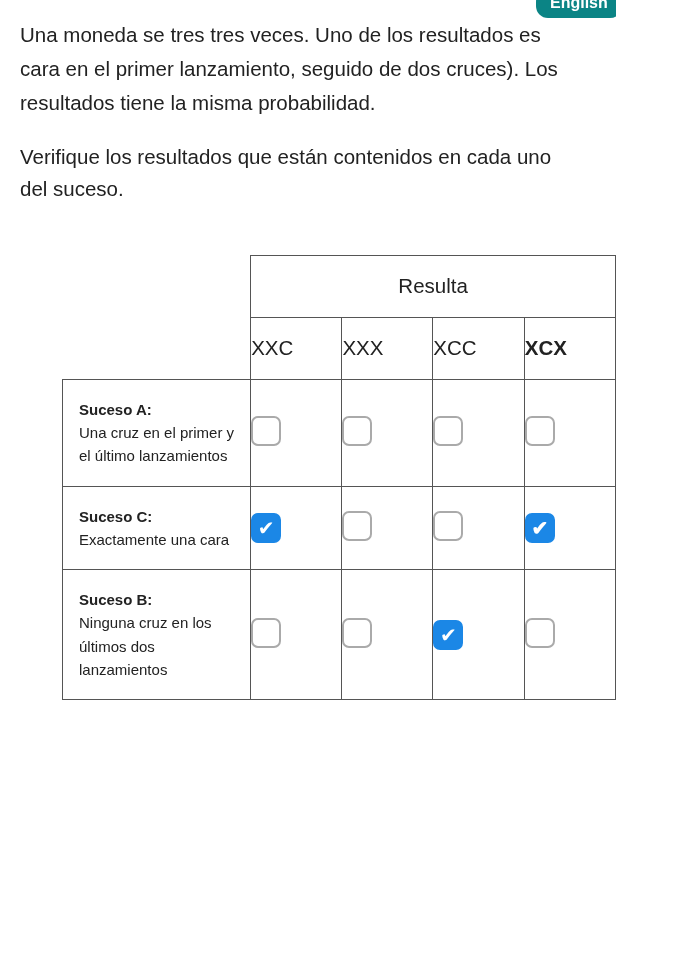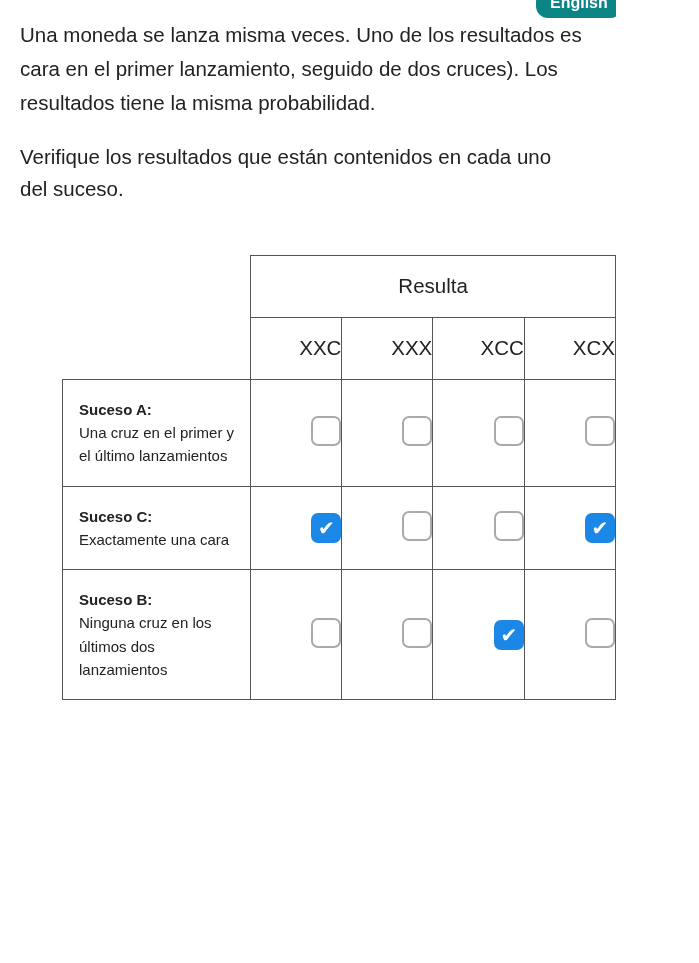--- a/index.html
+++ b/index.html
@@ -46,21 +46,21 @@
   .table-wrap {
     margin-top: 50px;
     margin-left: 42px;
   }
   table {
     border-collapse: collapse;
     table-layout: fixed;
   }
   th, td {
     border: 1.5px solid #555;
-    text-align: right;
+    text-align: left;
     vertical-align: middle;
     padding: 0;
   }
   .no-border {
     border: none !important;
   }
   .header-results {
     height: 62px;
     font-size: 20.5px;
     font-weight: 400;
@@ -104,30 +104,31 @@
     color: #fff;
     font-size: 20px;
     line-height: 1;
   }
   .checkbox.checked .checkmark {
     display: block;
   }
   
   .cell-last {
     width: 106px;
+    font-weight: bold;
   }
 </style>
 </head>
 <body>
 
 <div class="page">
   <span class="english-badge">English</span>
 
   <div class="intro">
-    <span>Una moneda se lanza misma veces. Uno de los resultados es</span><br>
+    <span>Una moneda se tres tres veces. Uno de los resultados es</span><br>
     <span>cara en el primer lanzamiento, seguido de dos cruces). Los</span><br>
     <span>resultados tiene la misma probabilidad.</span>
   </div>
 
   <div class="instr">
     <span>Verifique los resultados que están contenidos en cada uno</span><br>
     <span>del suceso.</span>
   </div>
 
   <div class="table-wrap">

